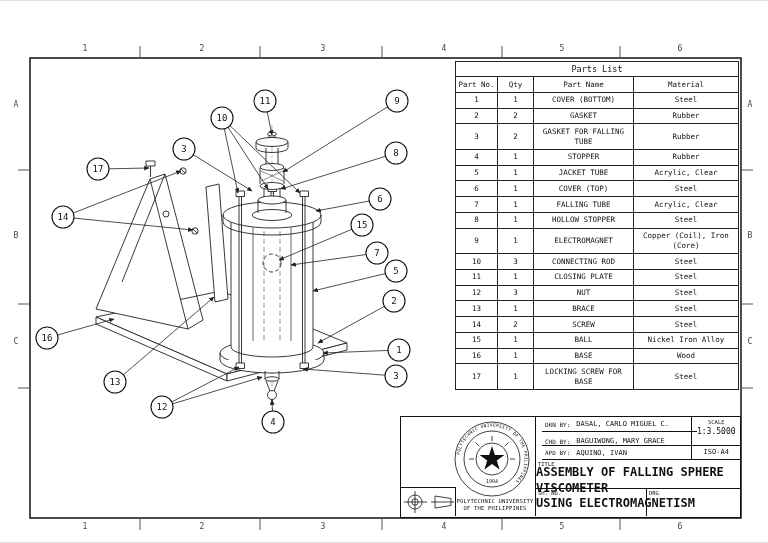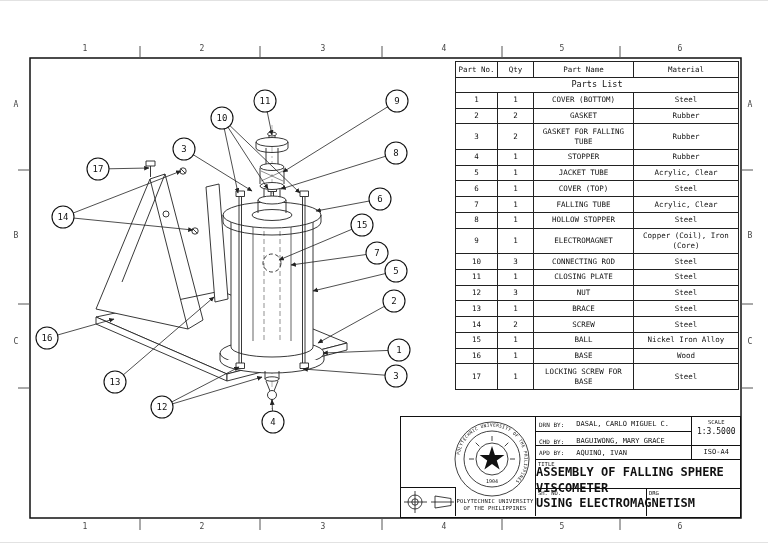--- a/index.html
+++ b/index.html
@@ -34,22 +34,22 @@
   .seal { position:absolute; left:51px; top:2px; }
   .sl { fill:none; stroke:#111; stroke-width:0.8; }
   .seal-ring-text { font:4.3px "DejaVu Sans Mono", monospace; fill:#111; letter-spacing:0.4px; }
   .seal-year { font:5px "DejaVu Sans Mono", monospace; fill:#111; text-anchor:middle; }
   .univ-text { position:absolute; left:53px; top:81px; width:82px; text-align:center;
                font-size:5.5px; line-height:1.35; letter-spacing:0.2px; }
   .proj-box { position:absolute; left:0; top:70px; width:55px; height:29px;
               border-top:1px solid #111; border-right:1px solid #111; }
   .pl { fill:none; stroke:#111; stroke-width:0.8; }
 
-  .tb-row { position:absolute; left:135px; width:155px; display:flex; align-items:center;
-            gap:12px; padding-left:3px; border-bottom:1px solid #111; font-size:7px; }
+  .tb-row { position:absolute; left:141px; width:155px; display:flex; align-items:center;
+            gap:6px; padding-left:3px; border-bottom:1px solid #111; font-size:7px; }
   .tb-label { font-size:6px; color:#111; white-space:nowrap; }
   .tb-value { font-size:7px; white-space:nowrap; }
   .tb-scale { position:absolute; left:290px; top:0; width:49.5px; height:29px; border-left:1px solid #111;
               border-bottom:1px solid #111; text-align:center; }
   .tb-scale .lab { font-size:5.5px; display:block; margin-top:2px; }
   .tb-scale .val { font-size:8px; display:block; margin-top:2px; }
   .tb-iso { position:absolute; left:290px; top:29px; width:49.5px; height:14px; border-left:1px solid #111;
             border-bottom:1px solid #111; text-align:center; font-size:7px; line-height:13px; }
   .tb-title { position:absolute; left:135px; top:43px; width:204.5px; height:29px; border-bottom:1px solid #111; }
   .tb-title .lab { position:absolute; left:2px; top:1px; font-size:5.5px; }
@@ -281,27 +281,27 @@
 
   <table class="parts-list">
     <colgroup>
         <col style="width:42px">
         <col style="width:36px">
         <col style="width:100px">
         <col style="width:105px">
       </colgroup>
     <thead>
       <tr>
+          <th colspan="4" class="title-cell">Parts List</th>
+        </tr>
+      <tr>
           <th>Part No.</th>
           <th>Qty</th>
           <th>Part Name</th>
           <th>Material</th>
-        </tr>
-      <tr>
-          <th colspan="4" class="title-cell">Parts List</th>
         </tr>
     </thead>
     <tbody>
         <tr>
           <td class="c">1</td>
           <td class="c">1</td>
           <td class="l">COVER (BOTTOM)</td>
           <td class="l">Steel</td>
         </tr>
         <tr>

